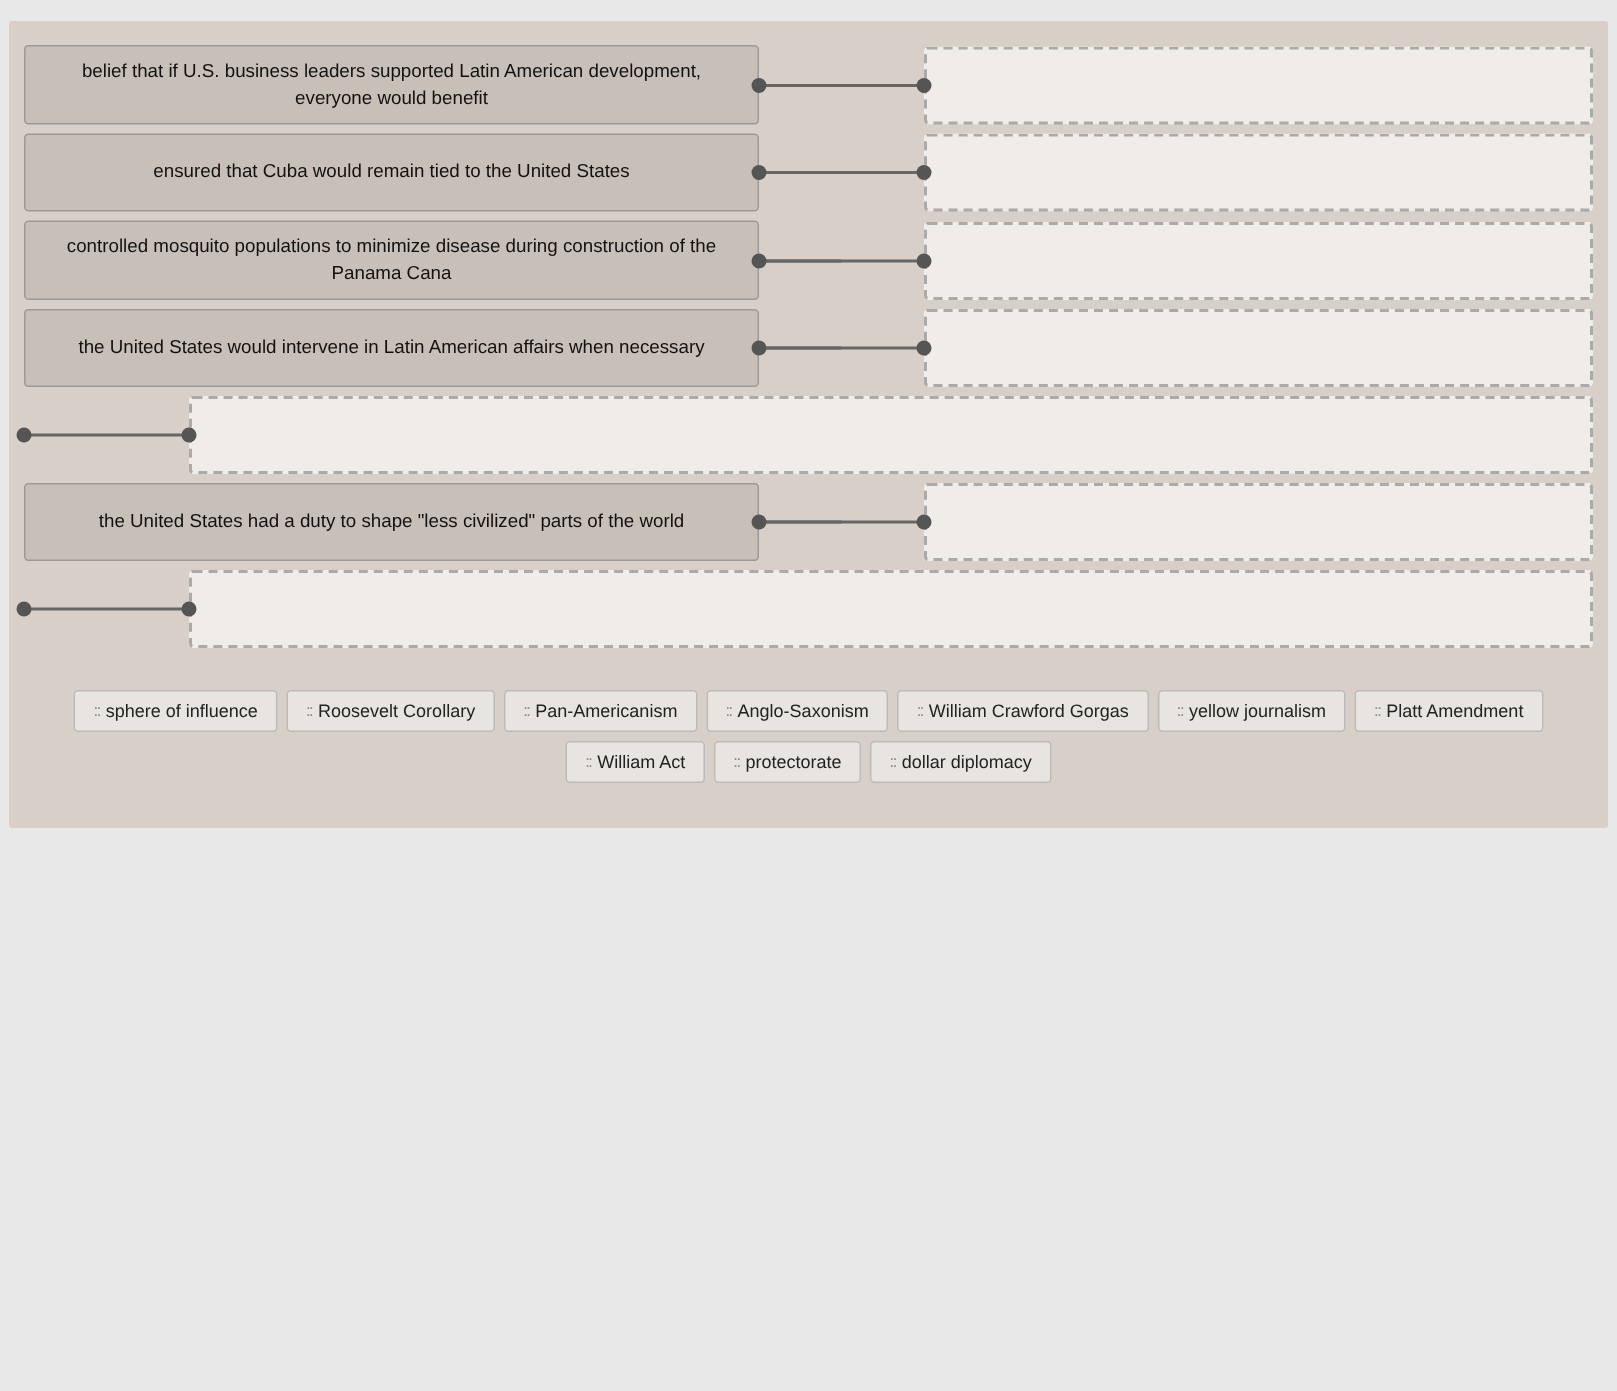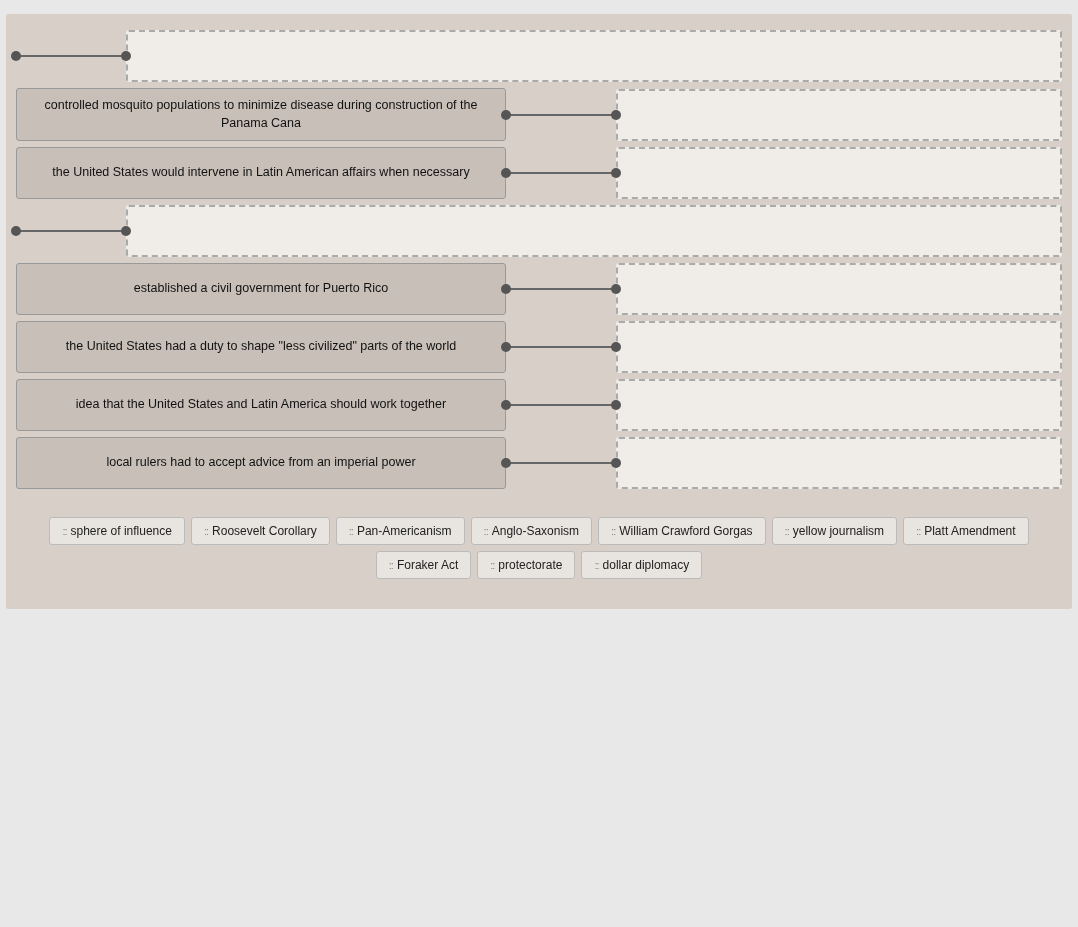--- a/index.html
+++ b/index.html
@@ -129,20 +129,29 @@
 </head>
 <body>
 
 <div class="page-header">
   <span></span>
 </div>
 
 <div class="main-container">
   <div class="rows-container" id="rows-container">
   <div class="row-wrapper">
+        <div class="left-item">belief that if U.S. business leaders supported Latin American development, everyone would benefit</div>
+        <div class="line-segment">
+          <div class="dot-left"></div>
+          <div class="dot-right"></div>
+        </div>
+        <div class="right-item"></div>
+      </div>
+      <div class="row-wrapper">
+        <div class="left-item">ensured that Cuba would remain tied to the United States</div>
         <div class="line-segment">
           <div class="dot-left"></div>
           <div class="dot-right"></div>
         </div>
         <div class="right-item"></div>
       </div>
       <div class="row-wrapper">
         <div class="left-item">controlled mosquito populations to minimize disease during construction of the Panama Cana</div>
         <div class="line-segment">
           <div class="dot-left"></div>
@@ -159,45 +168,28 @@
         <div class="right-item"></div>
       </div>
       <div class="row-wrapper">
         <div class="line-segment">
           <div class="dot-left"></div>
           <div class="dot-right"></div>
         </div>
         <div class="right-item"></div>
       </div>
       <div class="row-wrapper">
-        <div class="left-item">established a civil government for Puerto Rico</div>
-        <div class="line-segment">
-          <div class="dot-left"></div>
-          <div class="dot-right"></div>
-        </div>
-        <div class="right-item"></div>
-      </div>
-      <div class="row-wrapper">
         <div class="left-item">the United States had a duty to shape "less civilized" parts of the world</div>
         <div class="line-segment">
           <div class="dot-left"></div>
           <div class="dot-right"></div>
         </div>
         <div class="right-item"></div>
       </div>
       <div class="row-wrapper">
-        <div class="left-item">idea that the United States and Latin America should work together</div>
-        <div class="line-segment">
-          <div class="dot-left"></div>
-          <div class="dot-right"></div>
-        </div>
-        <div class="right-item"></div>
-      </div>
-      <div class="row-wrapper">
-        <div class="left-item">local rulers had to accept advice from an imperial power</div>
         <div class="line-segment">
           <div class="dot-left"></div>
           <div class="dot-right"></div>
         </div>
         <div class="right-item"></div>
       </div>
     </div>
   <div class="answer-bank" id="answer-bank">
   <div class="answer-chip">
         <span class="dots-icon">::</span>
@@ -222,21 +214,21 @@
       <div class="answer-chip">
         <span class="dots-icon">::</span>
         <span>yellow journalism</span>
       </div>
       <div class="answer-chip">
         <span class="dots-icon">::</span>
         <span>Platt Amendment</span>
       </div>
       <div class="answer-chip">
         <span class="dots-icon">::</span>
-        <span>Foraker Act</span>
+        <span>William Act</span>
       </div>
       <div class="answer-chip">
         <span class="dots-icon">::</span>
         <span>protectorate</span>
       </div>
       <div class="answer-chip">
         <span class="dots-icon">::</span>
         <span>dollar diplomacy</span>
       </div>
     </div>

